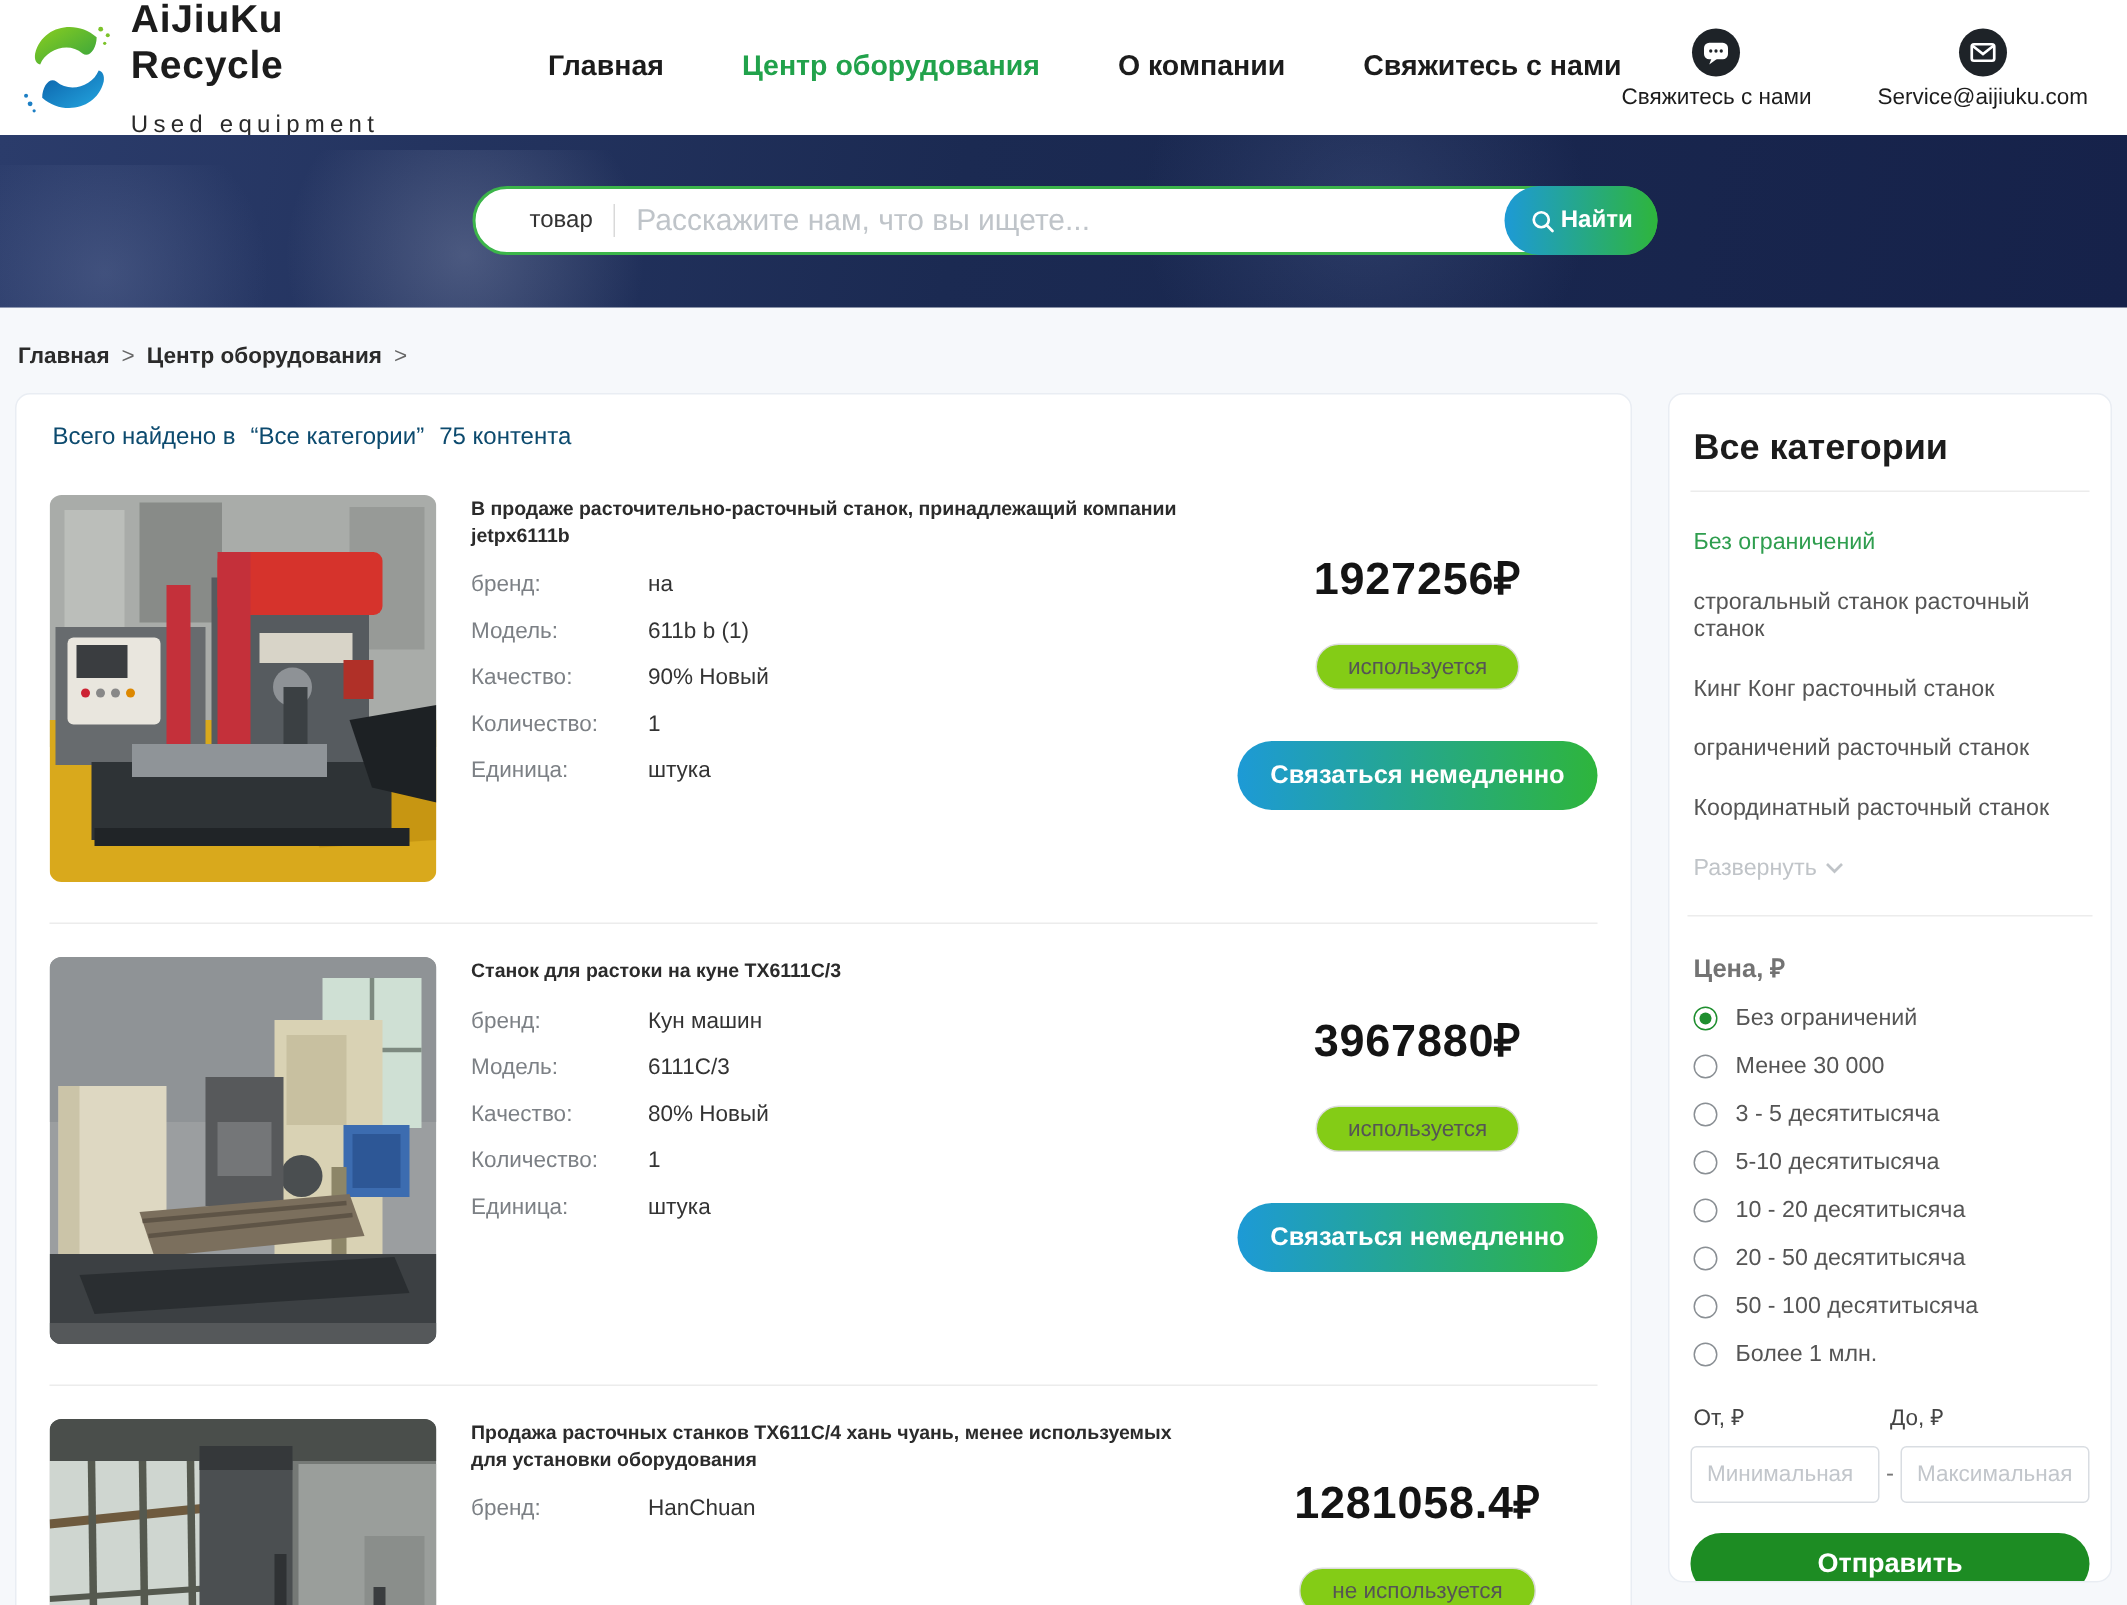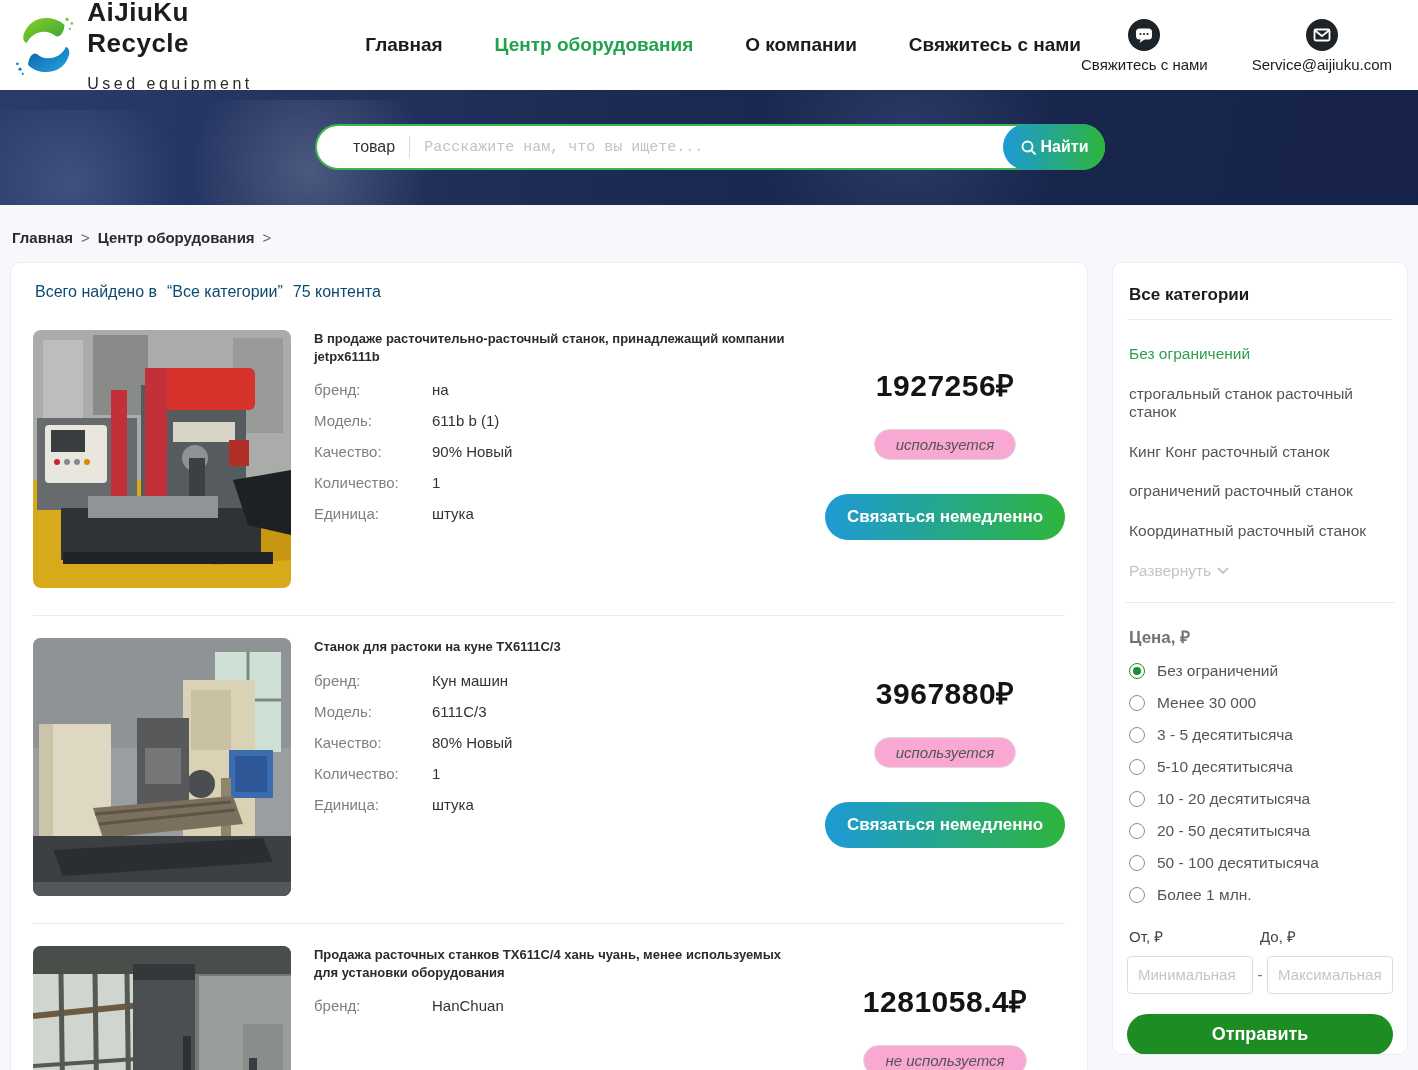--- a/index.html
+++ b/index.html
@@ -25,22 +25,22 @@
   .hero .ph1 { position:absolute; left:180px; top:10px; width:260px; height:200px;
     background:radial-gradient(ellipse at 50% 35%, rgba(150,160,190,.35), rgba(0,0,0,0) 65%); }
   .hero .ph2 { position:absolute; left:-40px; top:20px; width:220px; height:180px;
     background:radial-gradient(ellipse at 50% 40%, rgba(120,135,175,.3), rgba(0,0,0,0) 70%); }
   .hero .ph3 { position:absolute; left:760px; top:-10px; width:300px; height:200px;
     background:radial-gradient(ellipse at 50% 30%, rgba(90,110,160,.28), rgba(0,0,0,0) 70%); }
   .search-wrap { position:absolute; left:315px; top:34px; width:790px; height:46px;
     background:#fff; border:2px solid #3cb54a; border-radius:24px; display:flex; align-items:center; }
   .search-cat { font-size:16px; color:#333; padding:0 14px 0 36px; cursor:pointer; white-space:nowrap; }
   .search-divider { width:1px; height:22px; background:#d9d9d9; }
-  .search-input { flex:1; border:none; outline:none; font-size:15px; padding:0 14px;
-    color:#333; background:transparent; font-family:Liberation Mono, monospace; }
+  .search-input { flex:1; border:none; outline:none; font-size:20px; padding:0 14px;
+    color:#333; background:transparent; font-family:Liberation Sans, sans-serif; }
   .search-input::placeholder { color:#bfc4c9; }
   .search-btn { height:46px; width:102px; margin-right:-2px; border:none; cursor:pointer;
     border-radius:24px; background:linear-gradient(90deg,#1d9ad6,#2eb53c);
     color:#fff; font-size:16px; font-weight:bold; display:flex; align-items:center; justify-content:center; gap:4px;
     font-family:"Liberation Sans", sans-serif;text-align:center; }
 
   
   .breadcrumb { padding:24px 0 0 12px; font-size:15px; font-weight:bold; color:#2b2b2b; display:flex; gap:8px; align-items:center; }
   .crumb { cursor:pointer; }
   .crumb-sep { color:#666; font-weight:normal; }
@@ -57,29 +57,29 @@
   .product-photo { width:258px; height:258px; border-radius:8px; overflow:hidden; flex:none; cursor:pointer; }
   .product-photo svg { display:block; width:258px; height:258px; }
   .product-info { margin-left:23px; width:482px; }
   .product-title { font-size:13px; font-weight:bold; color:#2b2b2b; line-height:1.35; cursor:pointer; }
   .specs { margin-top:16px; }
   .spec-row { display:flex; margin-top:14px; font-size:15px; }
   .spec-label { width:118px; color:#7c8085; flex:none; }
   .spec-value { color:#333; }
   .product-side { margin-left:auto; width:240px; display:flex; flex-direction:column; align-items:center; flex:none; }
   .price { margin-top:34px; font-size:30px; font-weight:bold; color:#141414; letter-spacing:0.5px; }
-  .status-badge { margin-top:24px; font-size:15px; color:#555; background:#f9a8d4;
-    border:1px solid #dcdcdc; border-radius:17px; padding:6px 21px; white-space:nowrap;font-style:italic; }
+  .status-badge { margin-top:24px; font-size:15px; color:#555; background:#84cc16;
+    border:1px solid #dcdcdc; border-radius:17px; padding:6px 21px; white-space:nowrap; }
   .contact-btn { margin-top:34px; width:240px; height:46px; border:none; border-radius:23px; cursor:pointer;
     background:linear-gradient(90deg,#1d9ad6,#2eb53c); color:#fff; font-size:17px; font-weight:bold;
     font-family:"Liberation Sans", sans-serif; }
 
   
   .sidebar { width:296px; height:793px; padding:20px 14px 0 14px; overflow:hidden; }
-  .sidebar-title { font-size:17px; font-weight:bold; color:#1c1c1c; padding:2px 0 14px 2px; border-bottom:1px solid #ececec; }
+  .sidebar-title { font-size:24px; font-weight:bold; color:#1c1c1c; padding:2px 0 14px 2px; border-bottom:1px solid #ececec; }
   .cat-list { padding:4px 2px 0 2px; }
   .cat-item { font-size:15.5px; color:#555; margin-top:21px; cursor:pointer; line-height:1.2; }
   .cat-item.active { color:#2f9e4f; }
   .expand-link { font-size:15.5px; color:#c0c4c8; margin-top:21px; cursor:pointer; display:flex; align-items:center; gap:6px; }
   .sb-divider { border:none; border-top:1px solid #ececec; margin:22px -2px 0 -2px; }
   .price-title { font-size:17px; font-weight:bold; color:#737373; margin:22px 0 6px 2px; }
   .radio-row { display:flex; align-items:center; gap:12px; margin-top:14px; padding-left:2px; cursor:pointer; }
   .radio-circle { width:16px; height:16px; border-radius:50%; border:1px solid #8a8f94; background:#fff; flex:none; position:relative; }
   .radio-row.checked .radio-circle { border-color:#1e8e2e; }
   .radio-row.checked .radio-circle::after { content:""; position:absolute; left:3px; top:3px; width:8px; height:8px;

